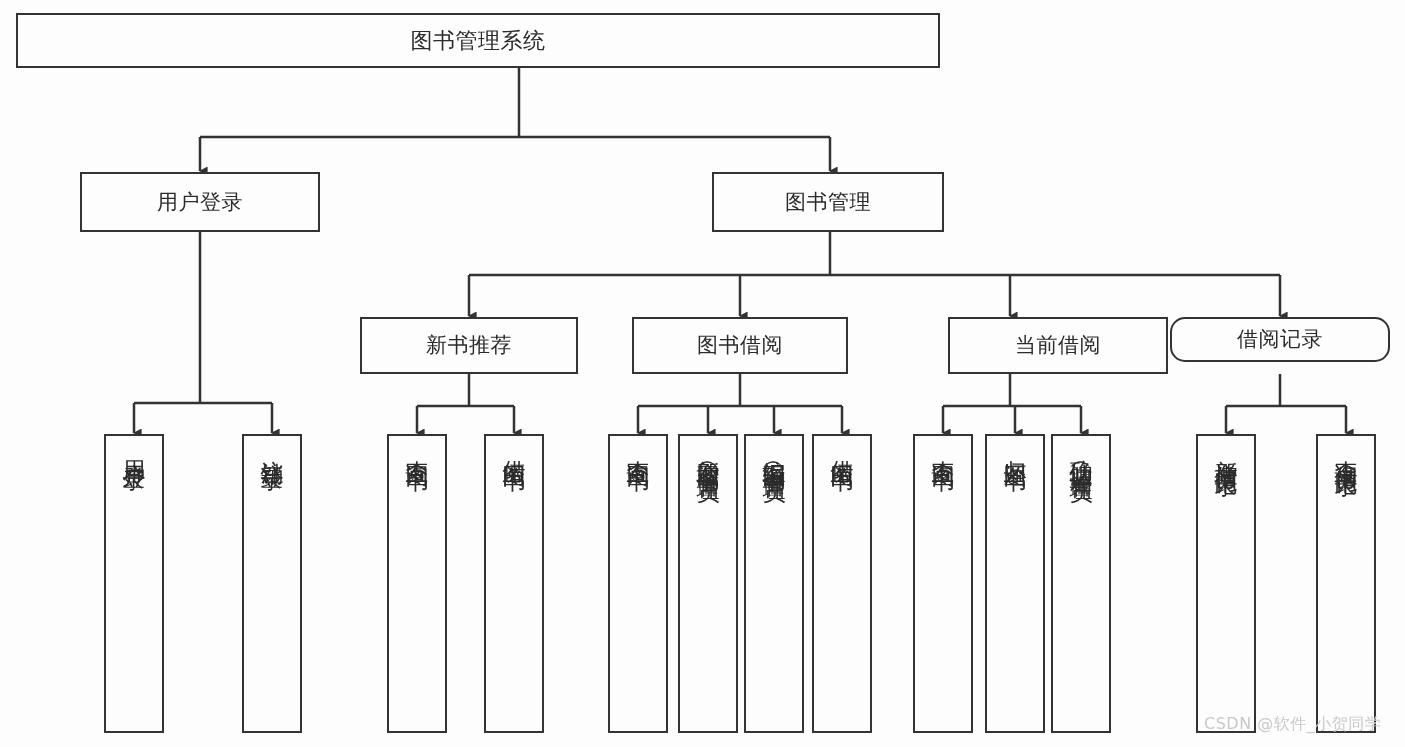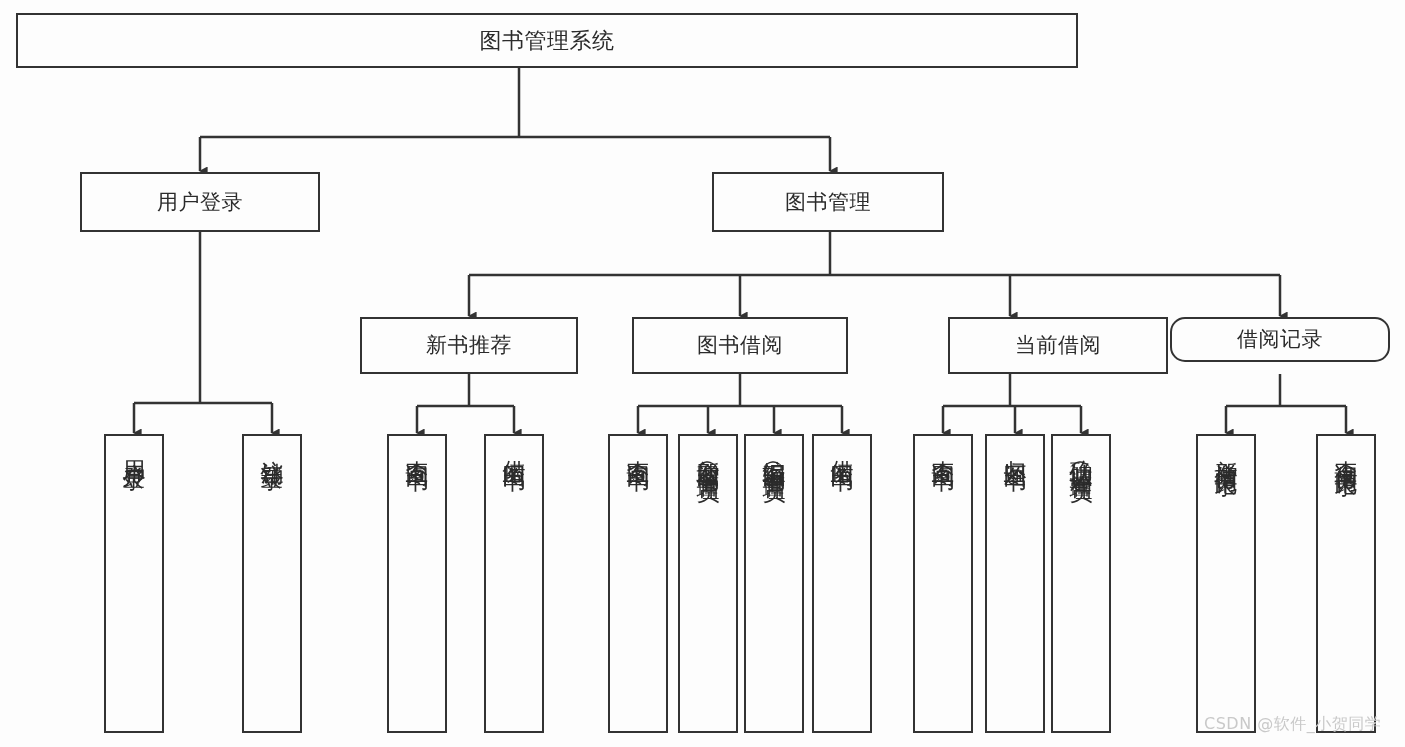--- a/index.html
+++ b/index.html
@@ -114,21 +114,21 @@
         <line x1="1015" y1="406" x2="1015" y2="433" stroke="#333333" stroke-width="2.5" marker-end="url(#arrowhead)"></line>
         <line x1="1081" y1="406" x2="1081" y2="433" stroke="#333333" stroke-width="2.5" marker-end="url(#arrowhead)"></line>
         <line x1="1280" y1="374" x2="1280" y2="406" stroke="#333333" stroke-width="2.5"></line>
         <line x1="1226" y1="406" x2="1346" y2="406" stroke="#333333" stroke-width="2.5"></line>
         <line x1="1226" y1="406" x2="1226" y2="433" stroke="#333333" stroke-width="2.5" marker-end="url(#arrowhead)"></line>
         <line x1="1346" y1="406" x2="1346" y2="433" stroke="#333333" stroke-width="2.5" marker-end="url(#arrowhead)"></line>
       </g>
   </svg>
 
   <div id="node-layer">
-      <div class="node horiz root" style="left: 16px; top: 13px; width: 1062px; height: 55px; border-color: rgb(51, 51, 51); background: rgb(253, 253, 253);">
+      <div class="node horiz root" style="left: 16px; top: 13px; width: 924px; height: 55px; border-color: rgb(51, 51, 51); background: rgb(253, 253, 253);">
         <span class="node-label" style="color: rgb(43, 43, 43);">图书管理系统</span>
       </div>
       <div class="node horiz" style="left: 80px; top: 172px; width: 240px; height: 60px; border-color: rgb(51, 51, 51); background: rgb(253, 253, 253);">
         <span class="node-label" style="color: rgb(43, 43, 43);">用户登录</span>
       </div>
       <div class="node horiz" style="left: 712px; top: 172px; width: 232px; height: 60px; border-color: rgb(51, 51, 51); background: rgb(253, 253, 253);">
         <span class="node-label" style="color: rgb(43, 43, 43);">图书管理</span>
       </div>
       <div class="node horiz" style="left: 360px; top: 317px; width: 218px; height: 57px; border-color: rgb(51, 51, 51); background: rgb(253, 253, 253);">
         <span class="node-label" style="color: rgb(43, 43, 43);">新书推荐</span>

